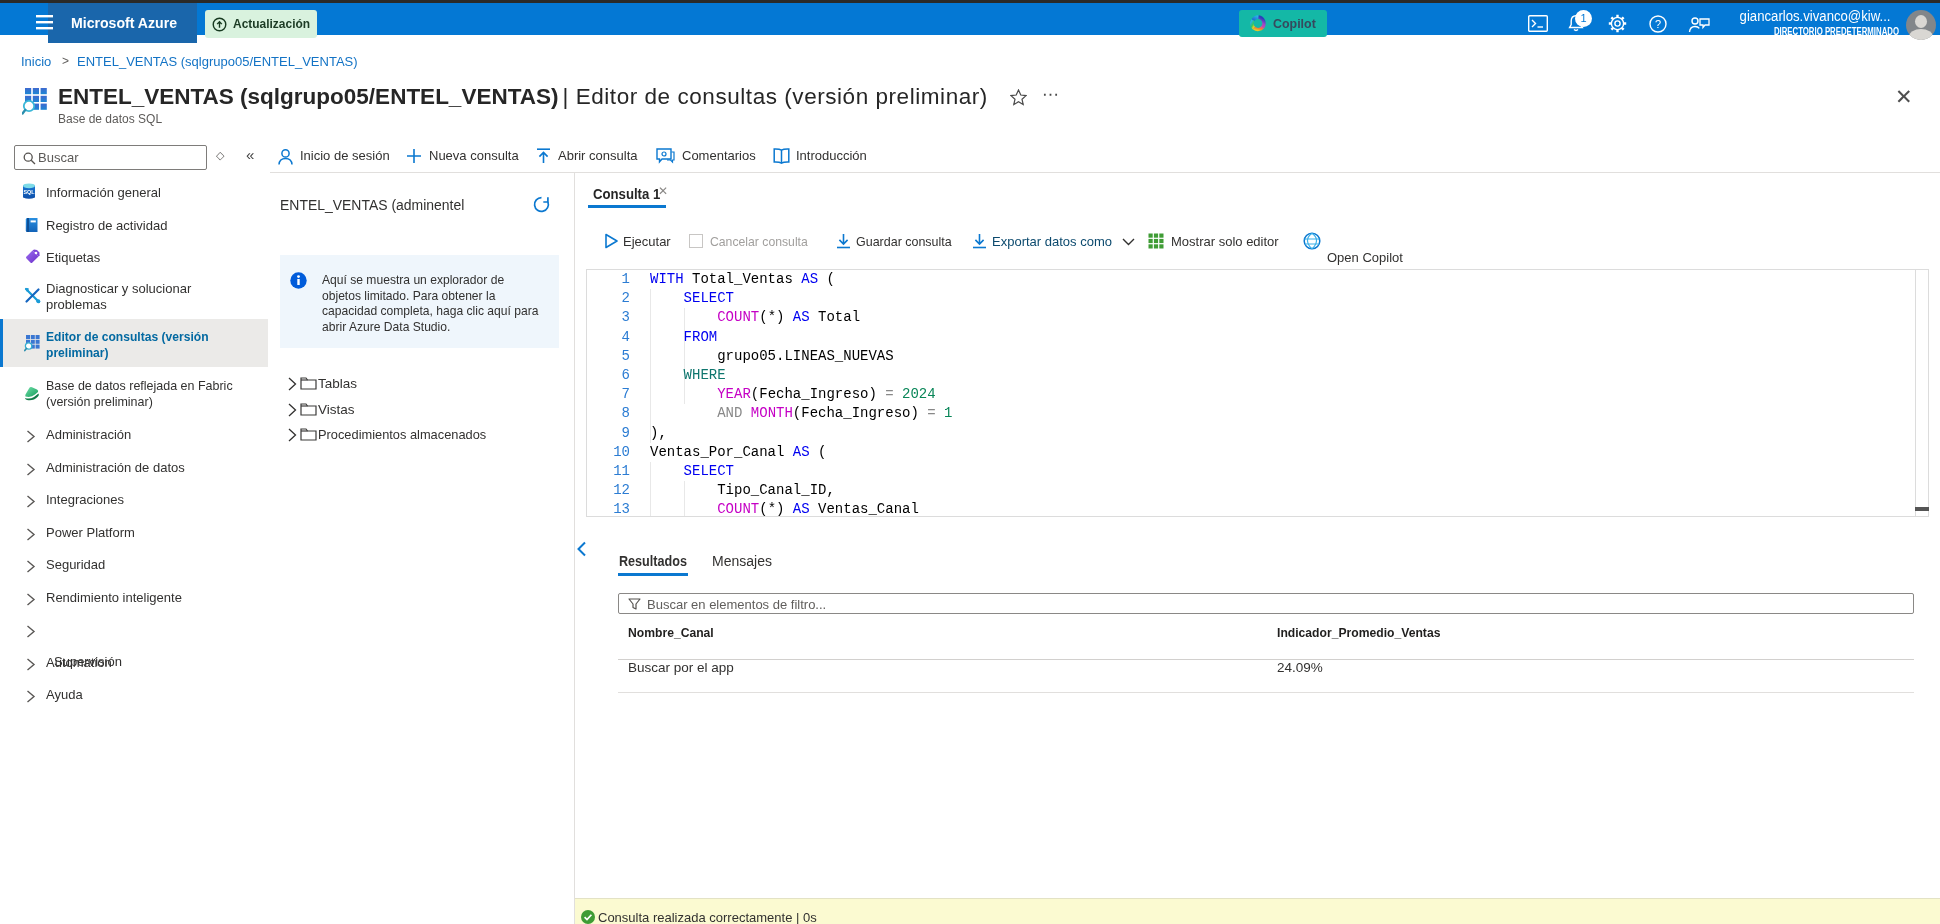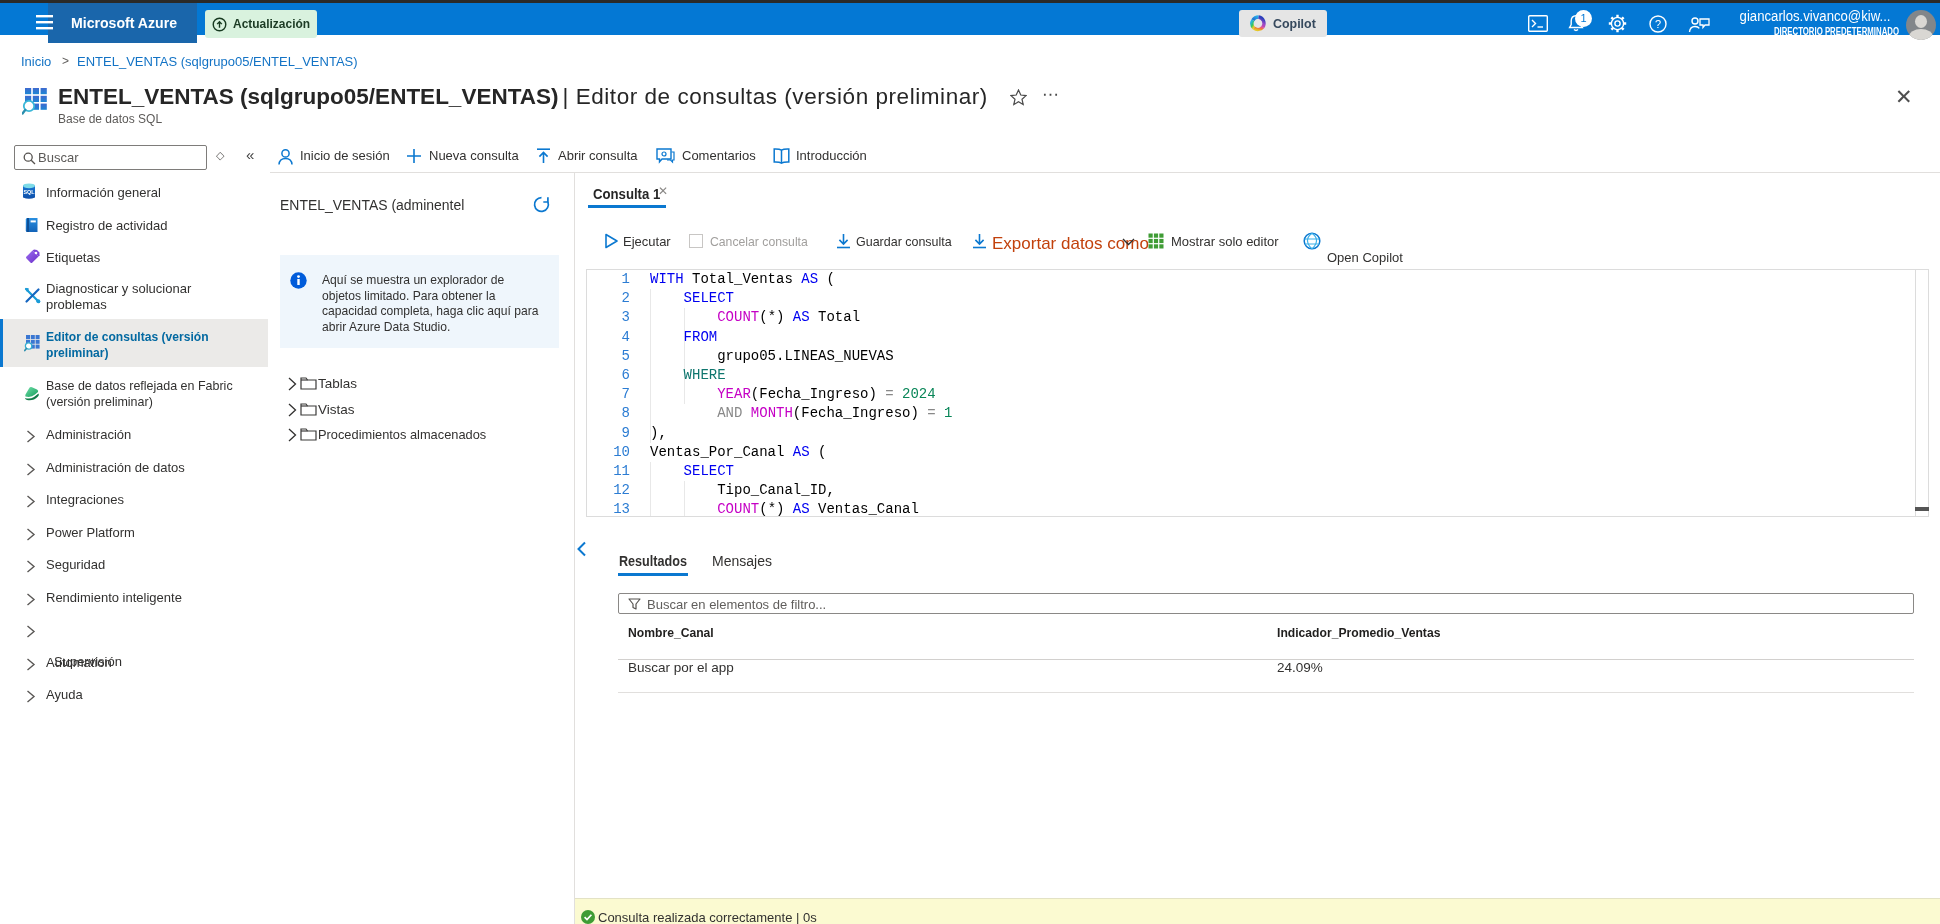--- a/index.html
+++ b/index.html
@@ -27,21 +27,21 @@
 
     <div class="abs" style="left:205px;top:7px;width:112px;height:28px;background:#d9f2de;border-radius:3px;">
       <svg class="abs" style="left:7px;top:6.5px;" width="15" height="15" viewBox="0 0 16 16">
         <circle cx="8" cy="8" r="6.7" fill="none" stroke="#173a20" stroke-width="1.5"></circle>
         <path d="M8 11.5 L8 5.4 M5.5 7.6 L8 5 L10.5 7.6" fill="none" stroke="#173a20" stroke-width="1.5"></path>
       </svg>
       <div class="abs" style="left:28px;top:0;height:28px;line-height:28px;color:#1c3b24;font-size:13px;font-weight:bold;transform:scaleX(0.92);transform-origin:0 50%;white-space:nowrap;">Actualización</div>
     </div>
 
 
-    <div class="abs" style="left:1239px;top:7px;width:88px;height:27px;background:#e5e5e5;border-radius:3px;">
+    <div class="abs" style="left:1239px;top:7px;width:88px;height:27px;background:#14b8a6;border-radius:3px;">
       <svg class="abs" style="left:11px;top:5px;" width="17" height="17" viewBox="0 0 17 17">
         <defs>
           <linearGradient id="cpa" x1="0" y1="1" x2="1" y2="0">
               <stop offset="0" stop-color="#1d67cd"></stop>
               <stop offset="1" stop-color="#2ab0ea"></stop>
             </linearGradient>
           <linearGradient id="cpb" x1="0" y1="0" x2="0.4" y2="1">
               <stop offset="0" stop-color="#2ab0ea"></stop>
               <stop offset="0.6" stop-color="#30c760"></stop>
               <stop offset="1" stop-color="#e5c928"></stop>
@@ -353,21 +353,21 @@
     <div class="abs" style="left:135px;top:61px;font-size:13px;color:#a19f9d;"><span style="display:inline-block;transform:scaleX(0.94);transform-origin:0 50%;white-space:nowrap">Cancelar consulta</span></div>
     <svg class="abs" style="left:261px;top:60px;" width="15" height="16" viewBox="0 0 15 16">
       <path d="M7.5 1 L7.5 10.5 M3.4 6.9 L7.5 11 L11.6 6.9" fill="none" stroke="#0b78d0" stroke-width="1.6"></path>
       <path d="M1 14.5 L14 14.5" stroke="#0b78d0" stroke-width="1.6"></path>
     </svg>
     <div class="abs" style="left:281px;top:61px;font-size:13px;color:#323130;"><span style="display:inline-block;transform:scaleX(0.96);transform-origin:0 50%;white-space:nowrap">Guardar consulta</span></div>
     <svg class="abs" style="left:397px;top:60px;" width="15" height="16" viewBox="0 0 15 16">
       <path d="M7.5 1 L7.5 10.5 M3.4 6.9 L7.5 11 L11.6 6.9" fill="none" stroke="#0b78d0" stroke-width="1.6"></path>
       <path d="M1 14.5 L14 14.5" stroke="#0b78d0" stroke-width="1.6"></path>
     </svg>
-    <div class="abs" style="left:417px;top:61px;font-size:17px;color:#c2410c;">Exportar datos como</div>
+    <div class="abs" style="left:417px;top:61px;font-size:13px;color:#0c4a6e;">Exportar datos como</div>
     <svg class="abs" style="left:547px;top:65px;" width="13" height="8" viewBox="0 0 13 8">
       <path d="M1 1 L6.5 6.5 L12 1" fill="none" stroke="#323130" stroke-width="1.4"></path>
     </svg>
     <svg class="abs" style="left:573px;top:60px;" width="16" height="16" viewBox="0 0 16 16">
       <g fill="#3f9c35">
         <rect x="0.5" y="0.5" width="4.2" height="4.2"></rect>
           <rect x="5.9" y="0.5" width="4.2" height="4.2"></rect>
           <rect x="11.3" y="0.5" width="4.2" height="4.2"></rect>
         <rect x="0.5" y="5.9" width="4.2" height="4.2"></rect>
           <rect x="5.9" y="5.9" width="4.2" height="4.2"></rect>

